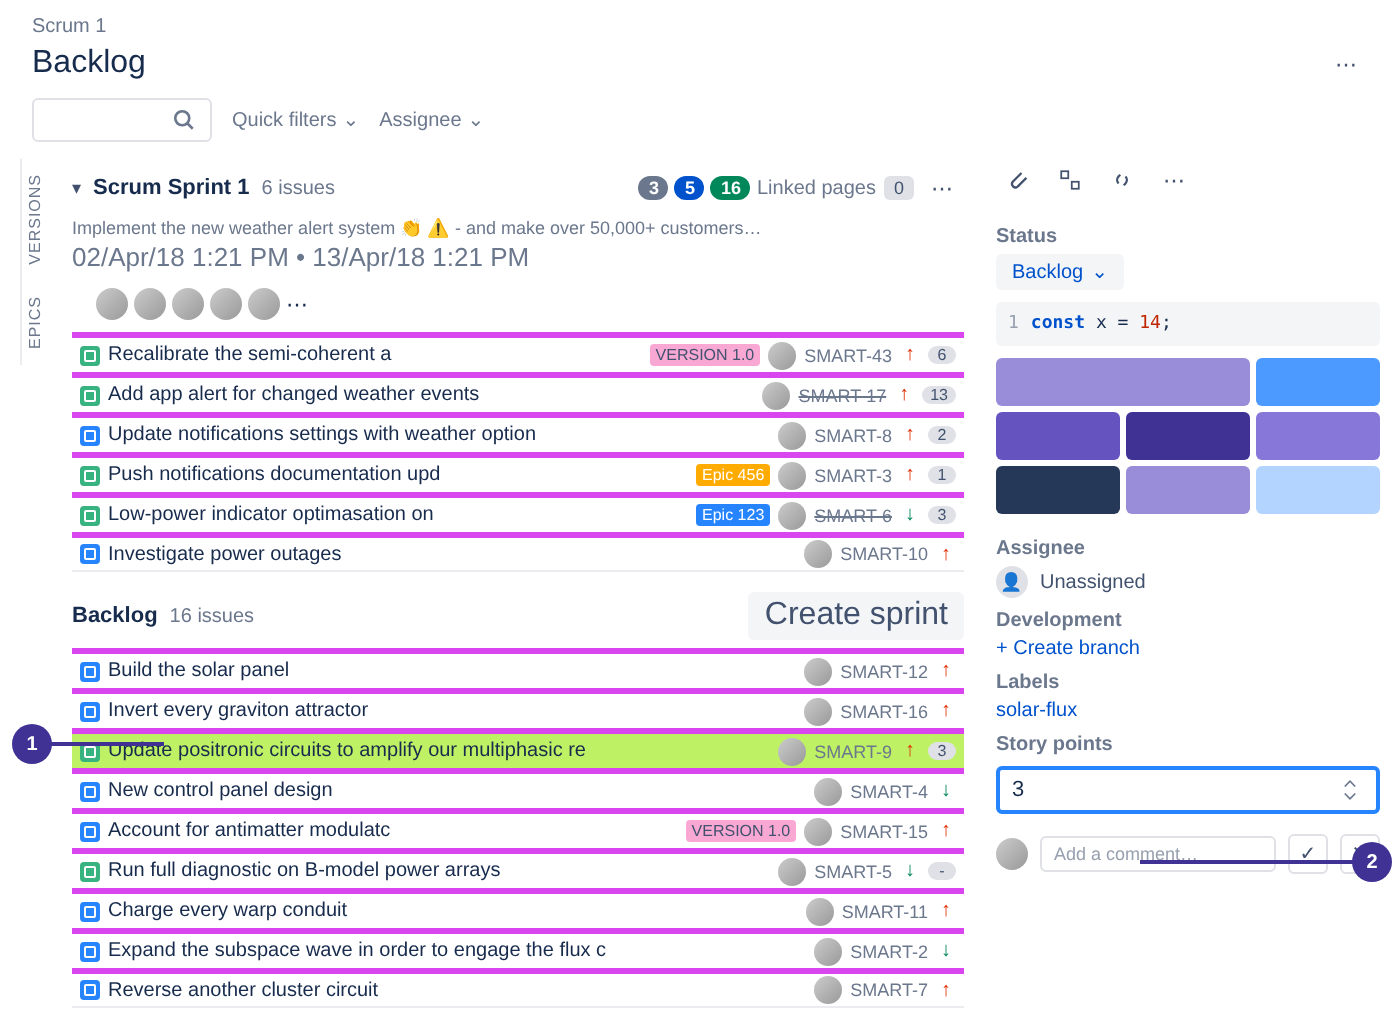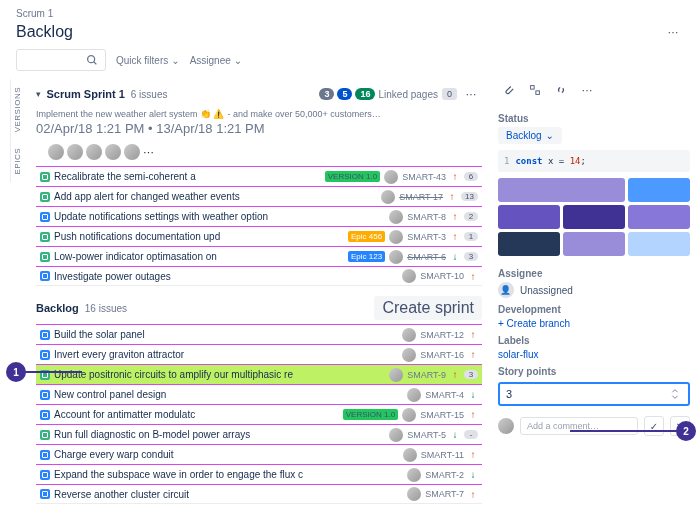--- a/index.html
+++ b/index.html
@@ -25,29 +25,29 @@
 .pill { border-radius: 8px; color: #fff; font-size: 9px; font-weight: bold; padding: 1px 5px; min-width: 14px; text-align: center; }
 .pill.gray { background: #6B778C; }
 .pill.blue { background: #0052CC; }
 .pill.green { background: #00875A; }
 .linked { font-size: 10px; color: #6B778C; display: flex; align-items: center; gap: 4px; }
 .linked-badge { background: #DFE1E6; color: #42526E; padding: 1px 5px; border-radius: 3px; font-size: 9px; }
 .sprint-desc { font-size: 9px; color: #6B778C; padding: 2px 0; }
 .sprint-dates { font-size: 13px; color: #6B778C; padding-bottom: 6px; }
 .avatars { display: flex; gap: 3px; align-items: center; padding: 2px 0 6px 12px; }
 .av { width: 16px; height: 16px; border-radius: 50%; background: linear-gradient(135deg,#ccc,#999); display: inline-block; }
-.issue { display: flex; align-items: center; gap: 4px; height: 20px; border-top: 1px solid #d946ef; padding: 0 4px; font-size: 10px; white-space: nowrap; overflow: hidden; }
+.issue { display: flex; align-items: center; gap: 4px; height: 20px; border-top: 3px solid #d946ef; padding: 0 4px; font-size: 10px; white-space: nowrap; overflow: hidden; }
 .issue:last-child { border-bottom: 1px solid #EBECF0; }
 .issue.sel { background: #bef264; }
 .itype { width: 10px; height: 10px; border-radius: 2px; display: inline-flex; align-items: center; justify-content: center; flex-shrink: 0; }
 .itype.story { background: #36B37E; }
 .itype.task { background: #2684FF; }
 .itype::after { content: ''; width: 4px; height: 4px; border: 1px solid #fff; border-radius: 1px; }
 .summ { flex: 1; overflow: hidden; text-overflow: ellipsis; color: #172B4D; }
-.tag { background: #22c55e; color: #42526E; font-size: 8px; padding: 1px 3px; border-radius: 2px; flex-shrink: 0; }
+.tag { background: #f9a8d4; color: #42526E; font-size: 8px; padding: 1px 3px; border-radius: 2px; flex-shrink: 0; }
 .tag.orange { background: #FFAB00; color: #fff; }
 .tag.blue { background: #2684FF; color: #fff; }
 .key { color: #6B778C; font-size: 9px; flex-shrink: 0; }
 .key.done { text-decoration: line-through; }
 .arr { width: 10px; text-align: center; font-size: 10px; font-weight: bold; flex-shrink: 0; }
 .arr.up { color: #DE350B; }
 .arr.down { color: #00875A; }
 .est { background: #DFE1E6; color: #42526E; border-radius: 8px; font-size: 8px; padding: 0 4px; min-width: 14px; text-align: center; flex-shrink: 0; }
 .av-sm { width: 14px; height: 14px; border-radius: 50%; background: linear-gradient(135deg,#ccc,#999); flex-shrink: 0; }
 .backlog-head { display: flex; justify-content: space-between; align-items: center; padding: 10px 0 4px 0; }

